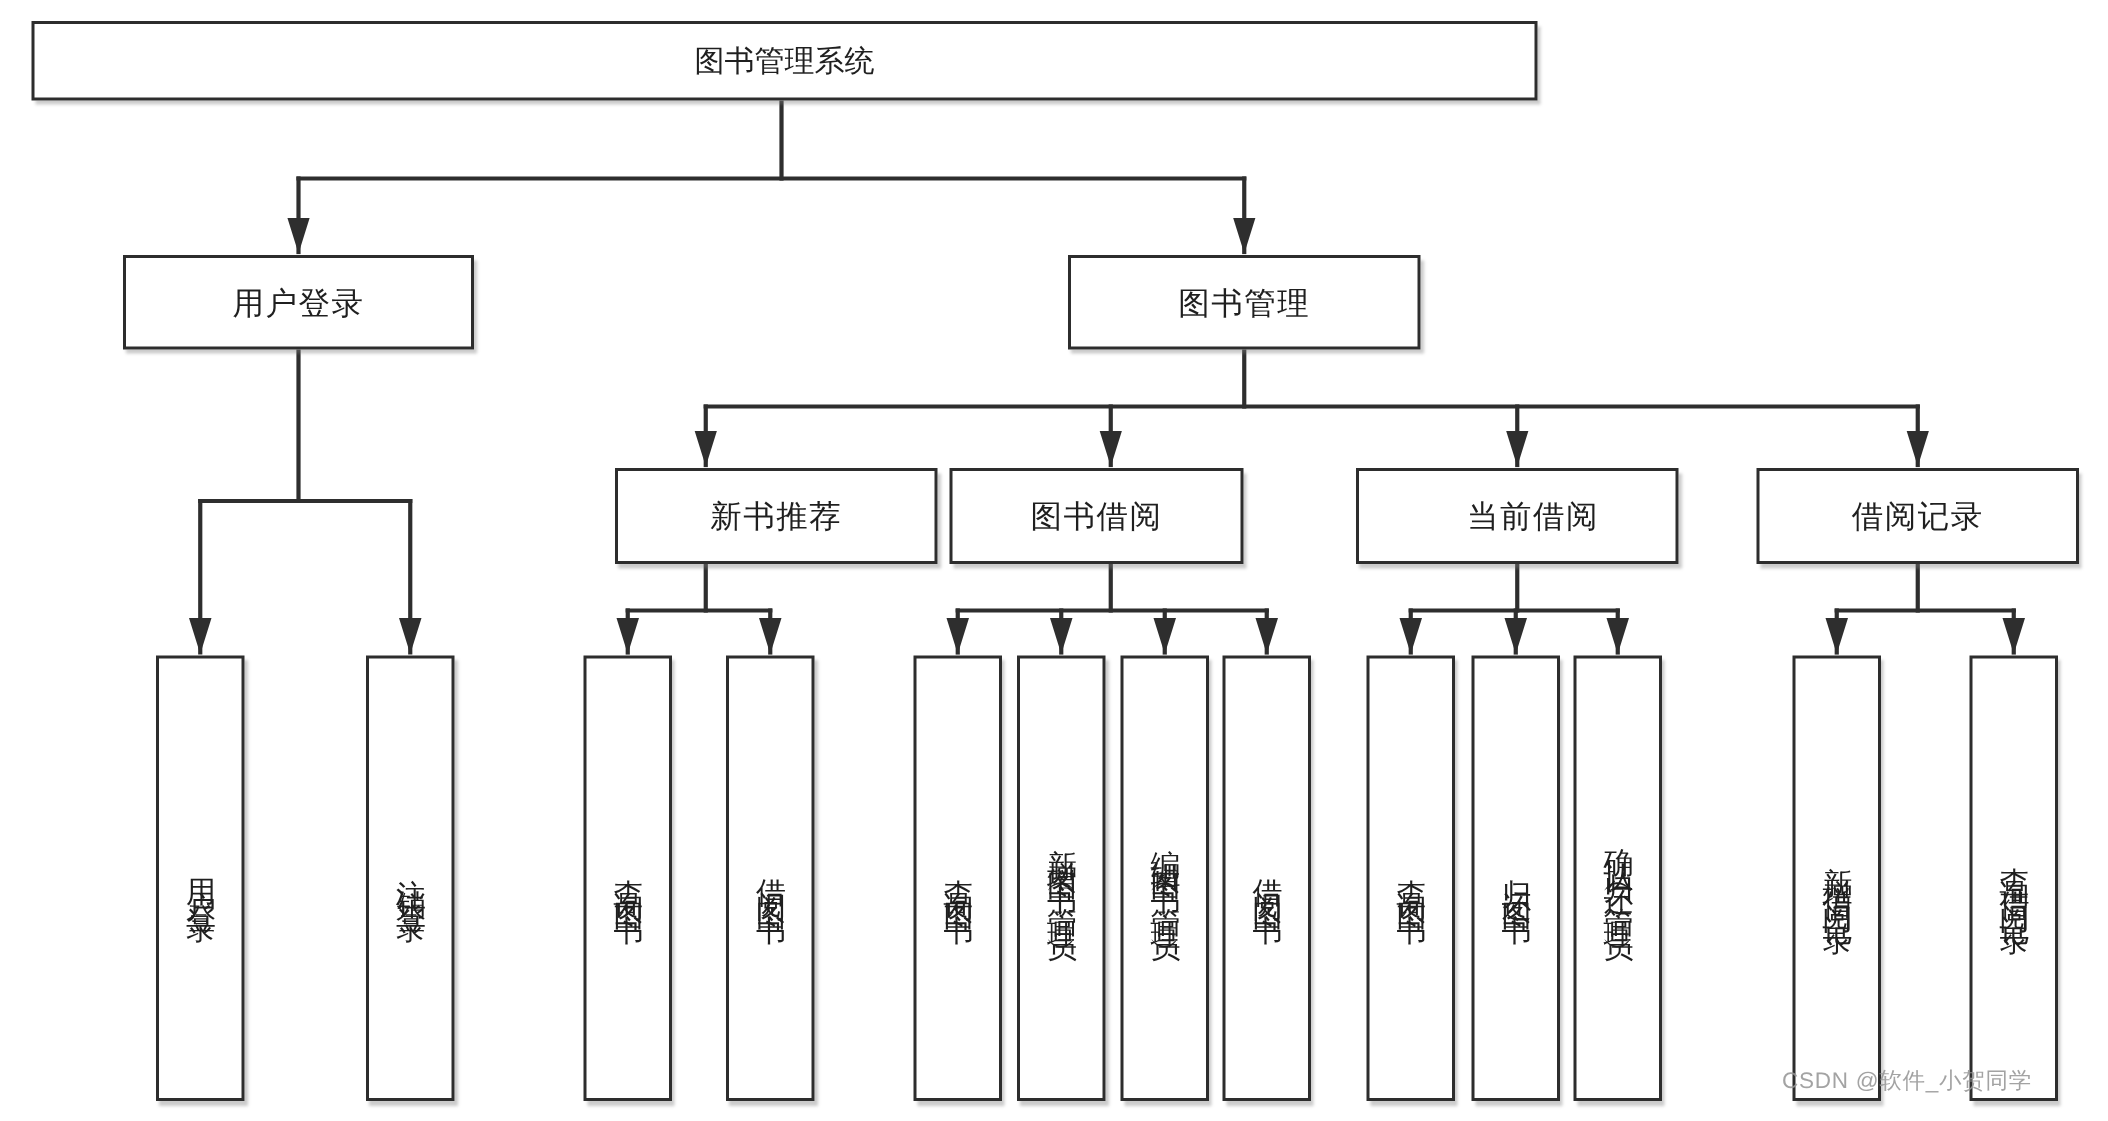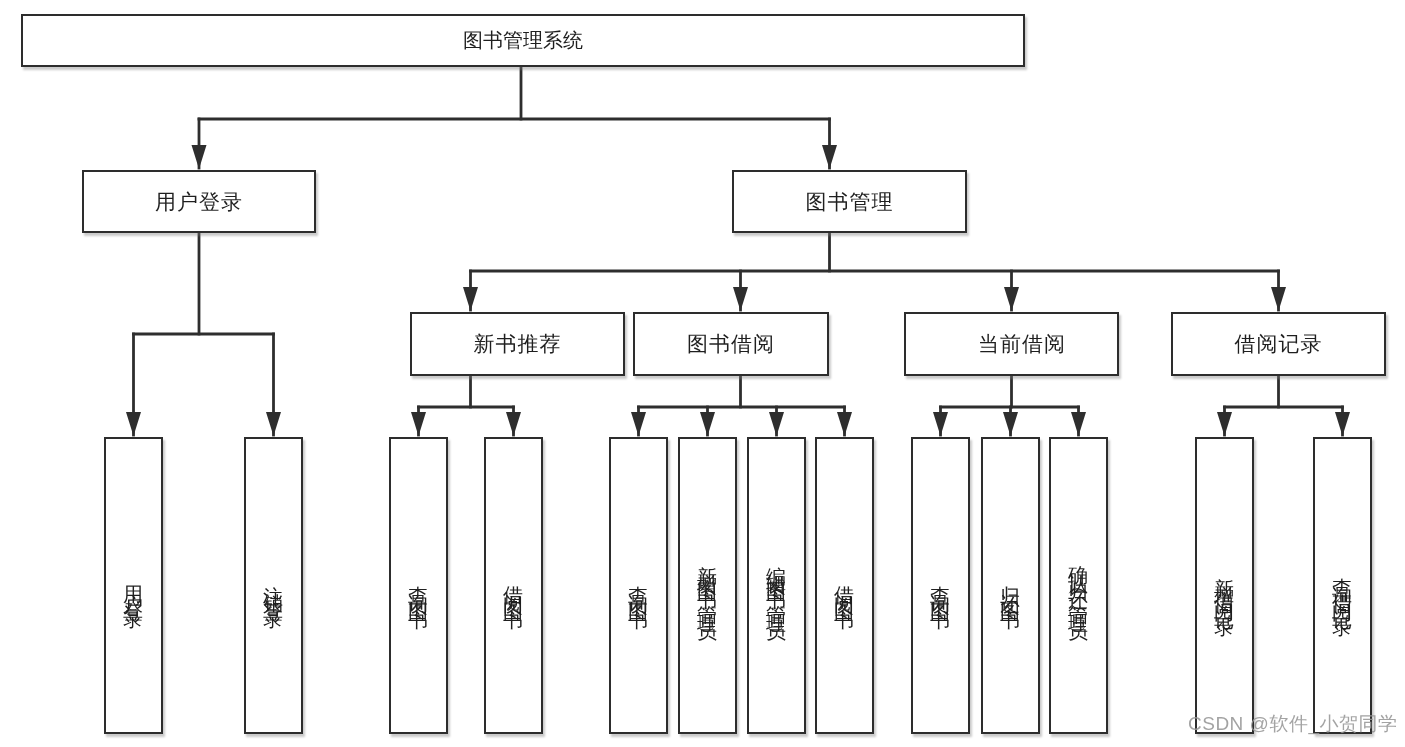--- a/index.html
+++ b/index.html
@@ -29,21 +29,21 @@
   .box.root{font-size:20px;}
   .box.leaf{
     writing-mode:vertical-rl;
     font-size:20px;
     letter-spacing:8px;
     line-height:1;
   }
   .watermark{
     position:absolute;
     left:1188px;top:711px;
-    font-size:19px;
+    font-size:15px;
     letter-spacing:0.5px;
     color:rgba(150,150,150,0.88);
     z-index:5;
     white-space:nowrap;
   }
 </style>
 </head>
 <body>
 
 <div class="stage">
@@ -112,21 +112,21 @@
     </g>
   </svg>
 
   <div class="box root" style="left:21px;top:14px;width:1004px;height:53px;">
     <span>图书管理系统</span>
   </div>
 
   <div class="box h" style="left:82px;top:170px;width:234px;height:63px;">
     <span>用户登录</span>
   </div>
-  <div class="box h" style="left:712px;top:170px;width:235px;height:63px;margin-left:20px;">
+  <div class="box h" style="left:712px;top:170px;width:235px;height:63px;">
     <span>图书管理</span>
   </div>
 
   <div class="box h" style="left:363px;top:312px;width:215px;height:64px;margin-left:47px;">
     <span>新书推荐</span>
   </div>
   <div class="box h" style="left:633px;top:312px;width:196px;height:64px;">
     <span>图书借阅</span>
   </div>
   <div class="box h" style="left:904px;top:312px;width:215px;height:64px;padding-left:21px;">

